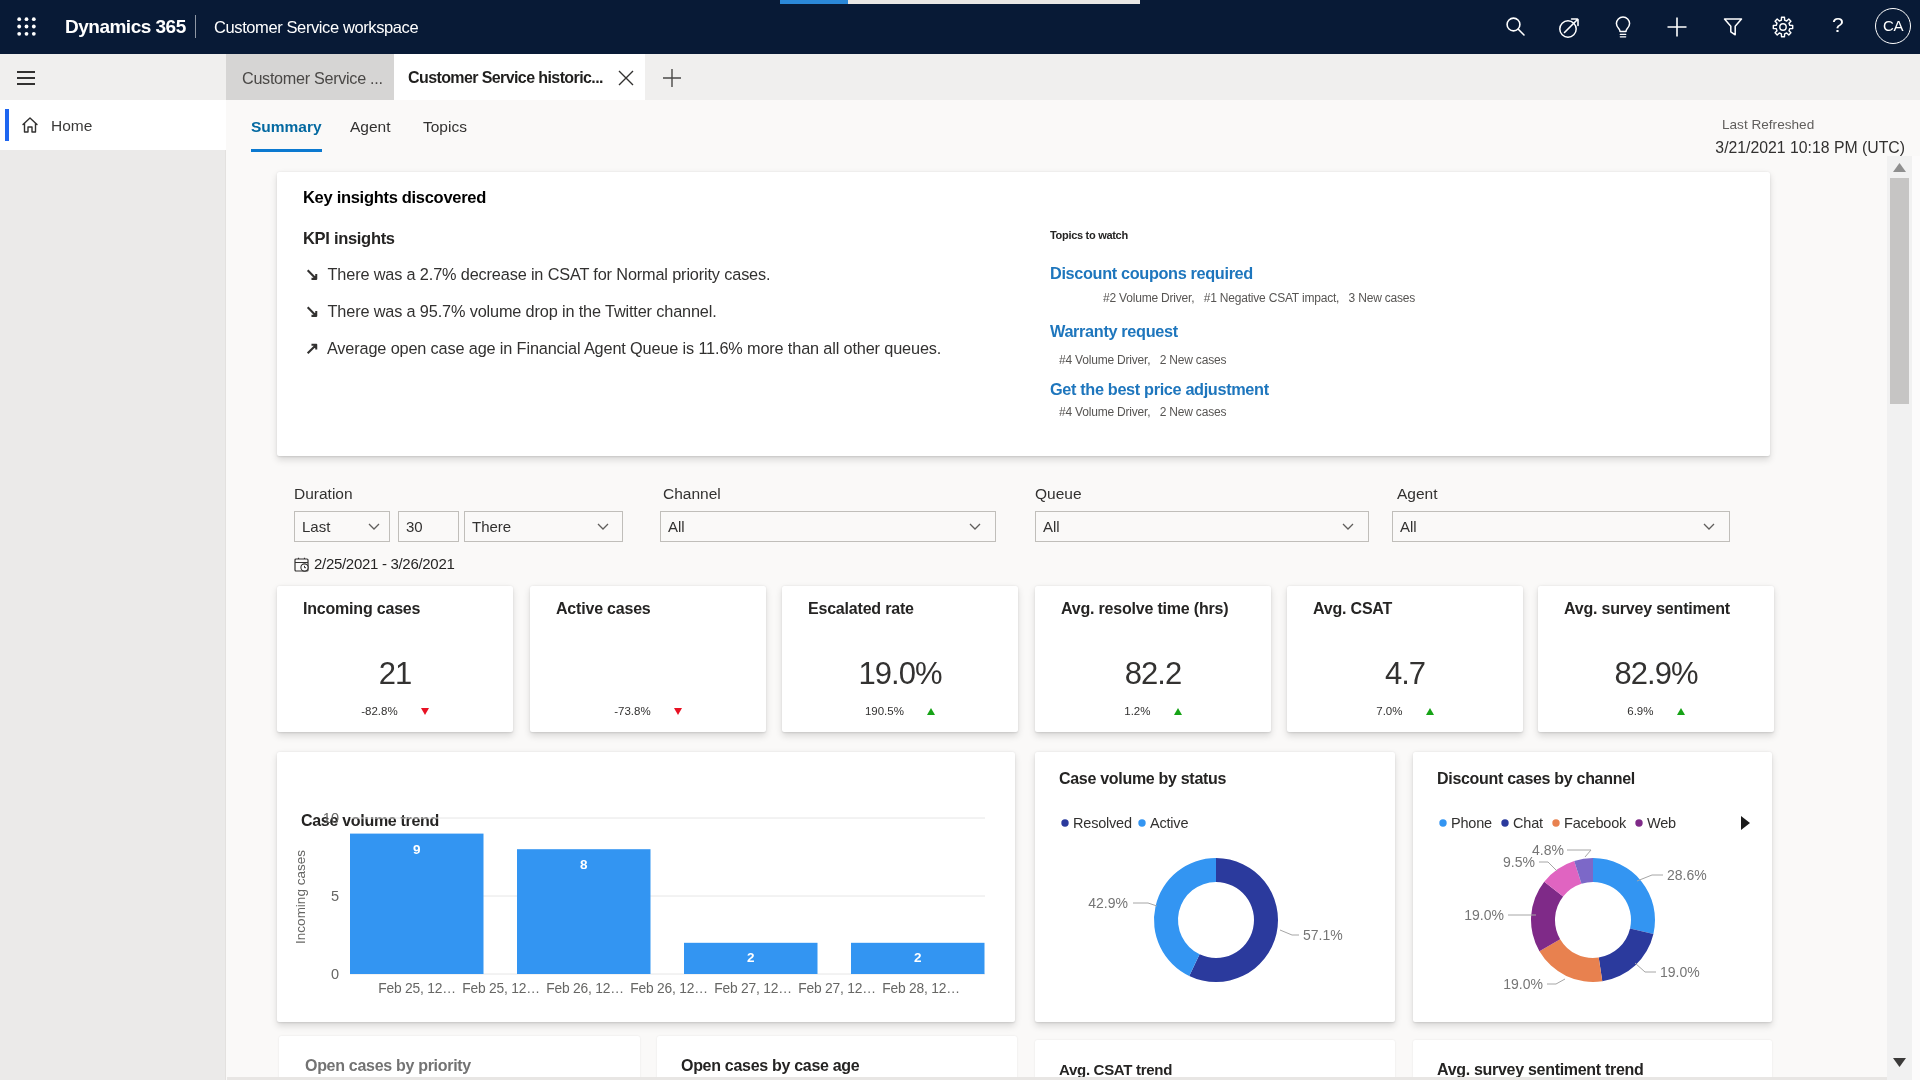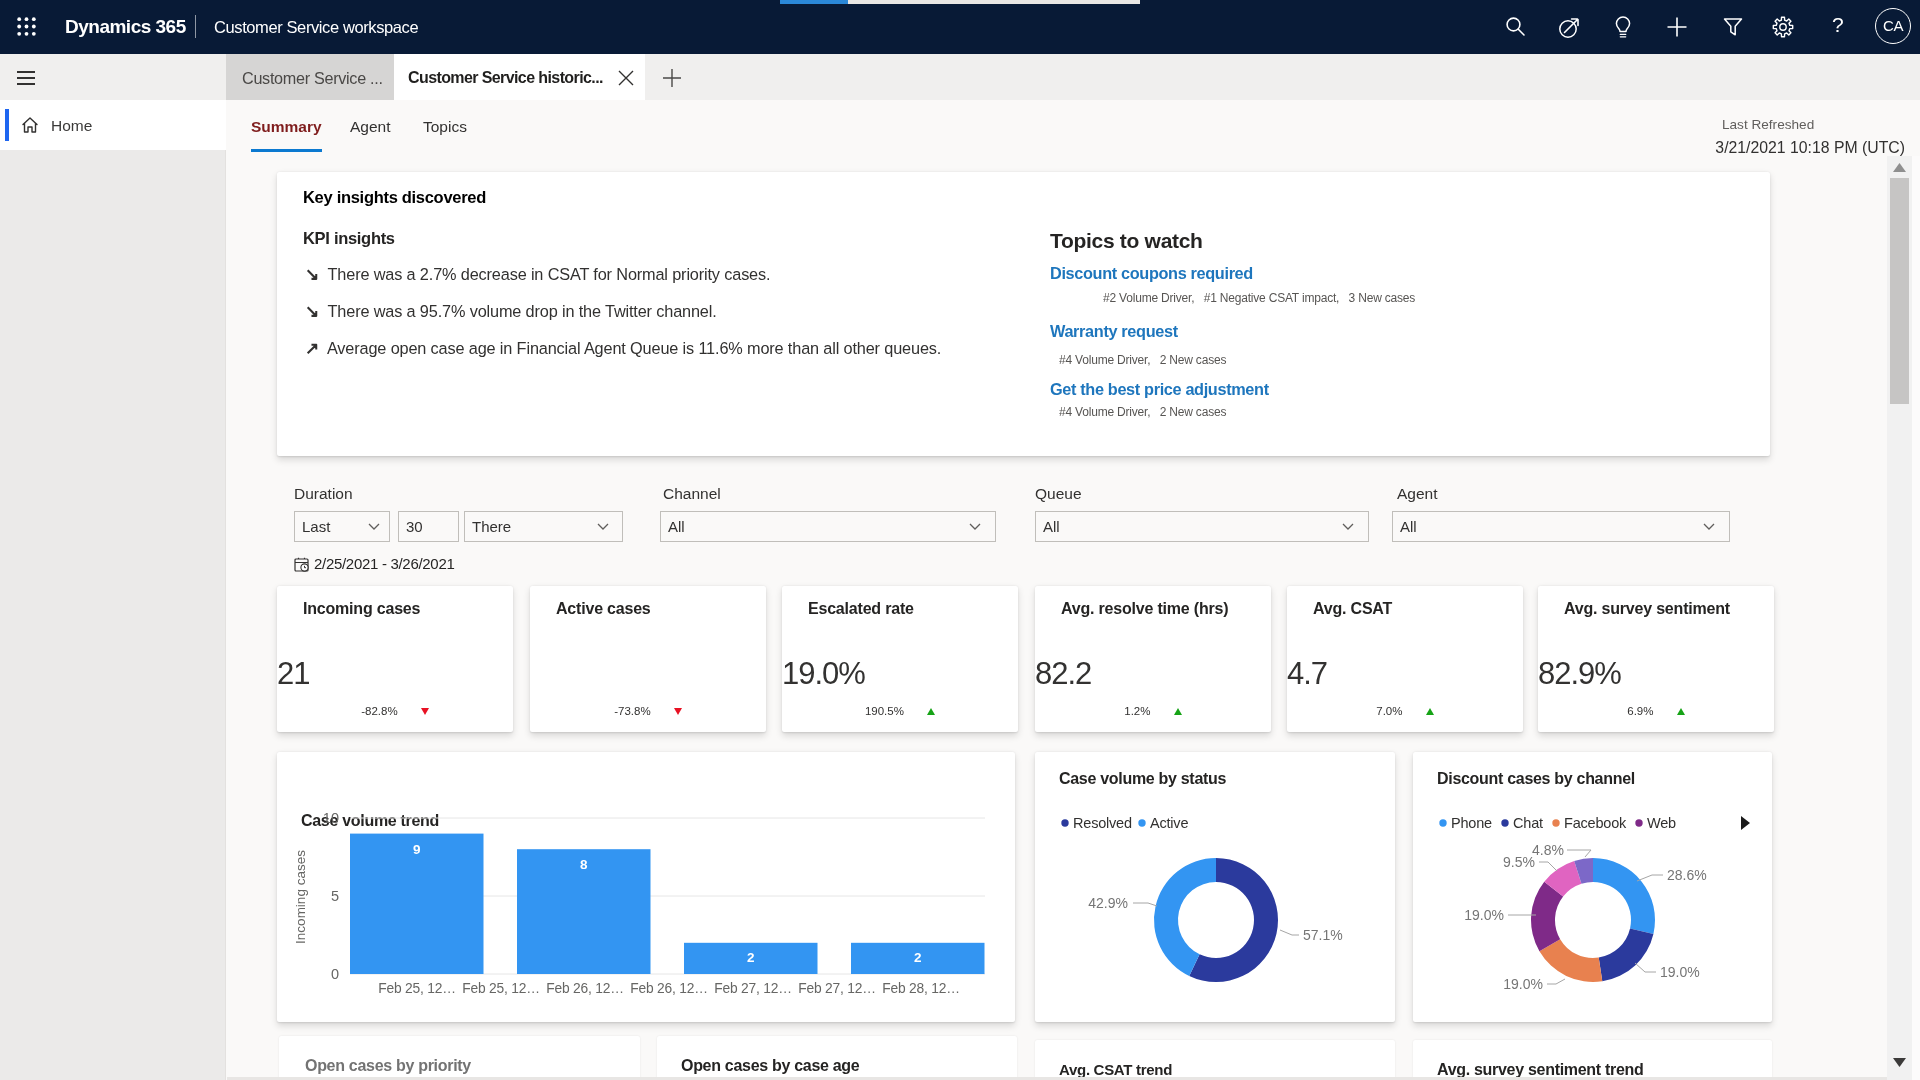--- a/index.html
+++ b/index.html
@@ -76,36 +76,36 @@
 </svg>
 
 <div class="abs" style="left:0;top:100px;width:226px;height:980px;background:#ebeae9;border-right:1px solid #e3e1df;"></div>
 <div class="abs" style="left:0;top:100px;width:226px;height:50px;background:#ffffff;"></div>
 <div class="abs" style="left:5px;top:109px;width:4px;height:32px;background:#1e66f0;"></div>
 <svg class="abs" style="left:21px;top:116px;" width="18" height="18" viewBox="0 0 18 18">
   <path d="M2 8.5 L9 2 L16 8.5 M3.5 7.5 V16 H7 V11 H11 V16 H14.5 V7.5" stroke="#323130" stroke-width="1.4" fill="none" stroke-linejoin="round" stroke-linecap="round"></path>
 </svg>
 <div class="abs" style="left:51px;top:117px;color:#3b3a39;font-size:15.5px;">Home</div>
 
-<div class="abs" style="left:251px;top:118px;color:#7f1d1d;font-size:15.5px;font-weight:bold;">Summary</div>
+<div class="abs" style="left:251px;top:118px;color:#0369a1;font-size:15.5px;font-weight:bold;">Summary</div>
 <div class="abs" style="left:350px;top:118px;color:#323130;font-size:15.5px;">Agent</div>
 <div class="abs" style="left:423px;top:118px;color:#323130;font-size:15.5px;">Topics</div>
 <div class="abs" style="left:251px;top:149px;width:71px;height:3px;background:#0b79d0;"></div>
 
 <div class="abs" style="left:1722px;top:117px;color:#605e5c;font-size:13.6px;">Last Refreshed</div>
 <div class="abs" style="left:1905px;top:139px;color:#323130;font-size:15.8px;transform:translateX(-100%);white-space:nowrap;">3/21/2021 10:18 PM (UTC)</div>
 
 <div class="abs" style="left:277px;top:172px;width:1493px;height:284px;background:#fff;border-radius:2px;box-shadow:0 0.6px 1.8px rgba(0,0,0,0.1),0 3.2px 7.2px rgba(0,0,0,0.13);"></div>
 <div class="abs" style="left:303px;top:188px;color:#000000;font-size:16.5px;letter-spacing:-0.3px;font-weight:bold;">Key insights discovered</div>
 <div class="abs" style="left:303px;top:229px;color:#252423;font-size:16.5px;letter-spacing:-0.3px;font-weight:bold;">KPI insights</div>
 <div class="abs" style="left:305px;top:264px;color:#323130;font-size:16.3px;letter-spacing:-0.15px;"><b style="font-size:17px;">↘</b>&nbsp; There was a 2.7% decrease in CSAT for Normal priority cases.</div>
 <div class="abs" style="left:305px;top:301px;color:#323130;font-size:16.3px;letter-spacing:-0.15px;"><b style="font-size:17px;">↘</b>&nbsp; There was a 95.7% volume drop in the Twitter channel.</div>
 <div class="abs" style="left:305px;top:338px;color:#323130;font-size:16.3px;letter-spacing:-0.15px;"><b style="font-size:17px;">↗</b>&nbsp; Average open case age in Financial Agent Queue is 11.6% more than all other queues.</div>
 
-<div class="abs" style="left:1050px;top:229px;color:#252423;font-size:21px;letter-spacing:-0.3px;font-weight:bold;">Topics to watch</div>
+<div class="abs" style="left:1050px;top:229px;color:#252423;font-size:11px;letter-spacing:-0.3px;font-weight:bold;">Topics to watch</div>
 <div class="abs" style="left:1050px;top:264px;color:#1e76bd;font-size:16.3px;letter-spacing:-0.35px;font-weight:bold;">Discount coupons required</div>
 <div class="abs" style="left:1059px;top:291px;color:#575553;font-size:12px;letter-spacing:-0.2px;margin-left:44px;">#2 Volume Driver, &nbsp; #1 Negative CSAT impact, &nbsp; 3 New cases</div>
 <div class="abs" style="left:1050px;top:322px;color:#1e76bd;font-size:16.3px;letter-spacing:-0.35px;font-weight:bold;">Warranty request</div>
 <div class="abs" style="left:1059px;top:353px;color:#575553;font-size:12px;letter-spacing:-0.2px;">#4 Volume Driver, &nbsp; 2 New cases</div>
 <div class="abs" style="left:1050px;top:380px;color:#1e76bd;font-size:16.3px;letter-spacing:-0.35px;font-weight:bold;">Get the best price adjustment</div>
 <div class="abs" style="left:1059px;top:405px;color:#575553;font-size:12px;letter-spacing:-0.2px;">#4 Volume Driver, &nbsp; 2 New cases</div>
 
 <div class="abs" style="left:294px;top:485px;color:#323130;font-size:15.5px;">Duration</div>
 <div class="abs" style="left:663px;top:485px;color:#323130;font-size:15.5px;">Channel</div>
 <div class="abs" style="left:1035px;top:485px;color:#323130;font-size:15.5px;">Queue</div>
@@ -146,21 +146,21 @@
   <rect x="1" y="2" width="13" height="12" rx="1" stroke="#323130" stroke-width="1.2" fill="none"></rect>
   <path d="M1 5.5 H14 M4.5 2 V0.8 M10.5 2 V0.8" stroke="#323130" stroke-width="1.2" fill="none"></path>
   <circle cx="10.5" cy="10.5" r="3.6" fill="#fff" stroke="#323130" stroke-width="1.1"></circle>
   <path d="M10.5 8.8 V10.7 H12" stroke="#323130" stroke-width="1" fill="none"></path>
 </svg>
 <div class="abs" style="left:314px;top:555px;color:#262524;font-size:15px;letter-spacing:-0.3px;">2/25/2021 - 3/26/2021</div>
 
 <style>
   .kpi { position:absolute; top:586px; width:236px; height:146px; background:#fff; border-radius:2px; box-shadow:0 0.6px 1.8px rgba(0,0,0,0.1),0 3.2px 7.2px rgba(0,0,0,0.13); }
   .kpi .t { position:absolute; left:26px; top:14px; font-size:16px; letter-spacing:-0.2px; font-weight:bold; color:#252423; white-space:nowrap; }
-  .kpi .v { position:absolute; left:0; top:70px; width:100%; text-align:left; font-size:31px; letter-spacing:-1px; color:#333231; }
+  .kpi .v { position:absolute; left:0; top:70px; width:100%; text-align:center; font-size:31px; letter-spacing:-1px; color:#333231; }
   .kpi .p { position:absolute; left:0; top:119px; width:100%; text-align:center; font-size:11.5px; color:#323130; }
   .tri-d { display:inline-block; width:0; height:0; border-left:4.4px solid transparent; border-right:4.4px solid transparent; border-top:7.6px solid #e81123; margin-left:20px; vertical-align:middle; margin-bottom:1px; }
   .tri-u { display:inline-block; width:0; height:0; border-left:4.4px solid transparent; border-right:4.4px solid transparent; border-bottom:7.6px solid #16a316; margin-left:20px; vertical-align:middle; margin-bottom:1px; }
 </style>
 <div class="kpi" style="left:277px;">
     <div class="t">Incoming cases</div>
     <div class="v">21</div>
     <div class="p">-82.8% <span class="tri-d"></span></div>
   </div>
 <div class="kpi" style="left:530px;">

